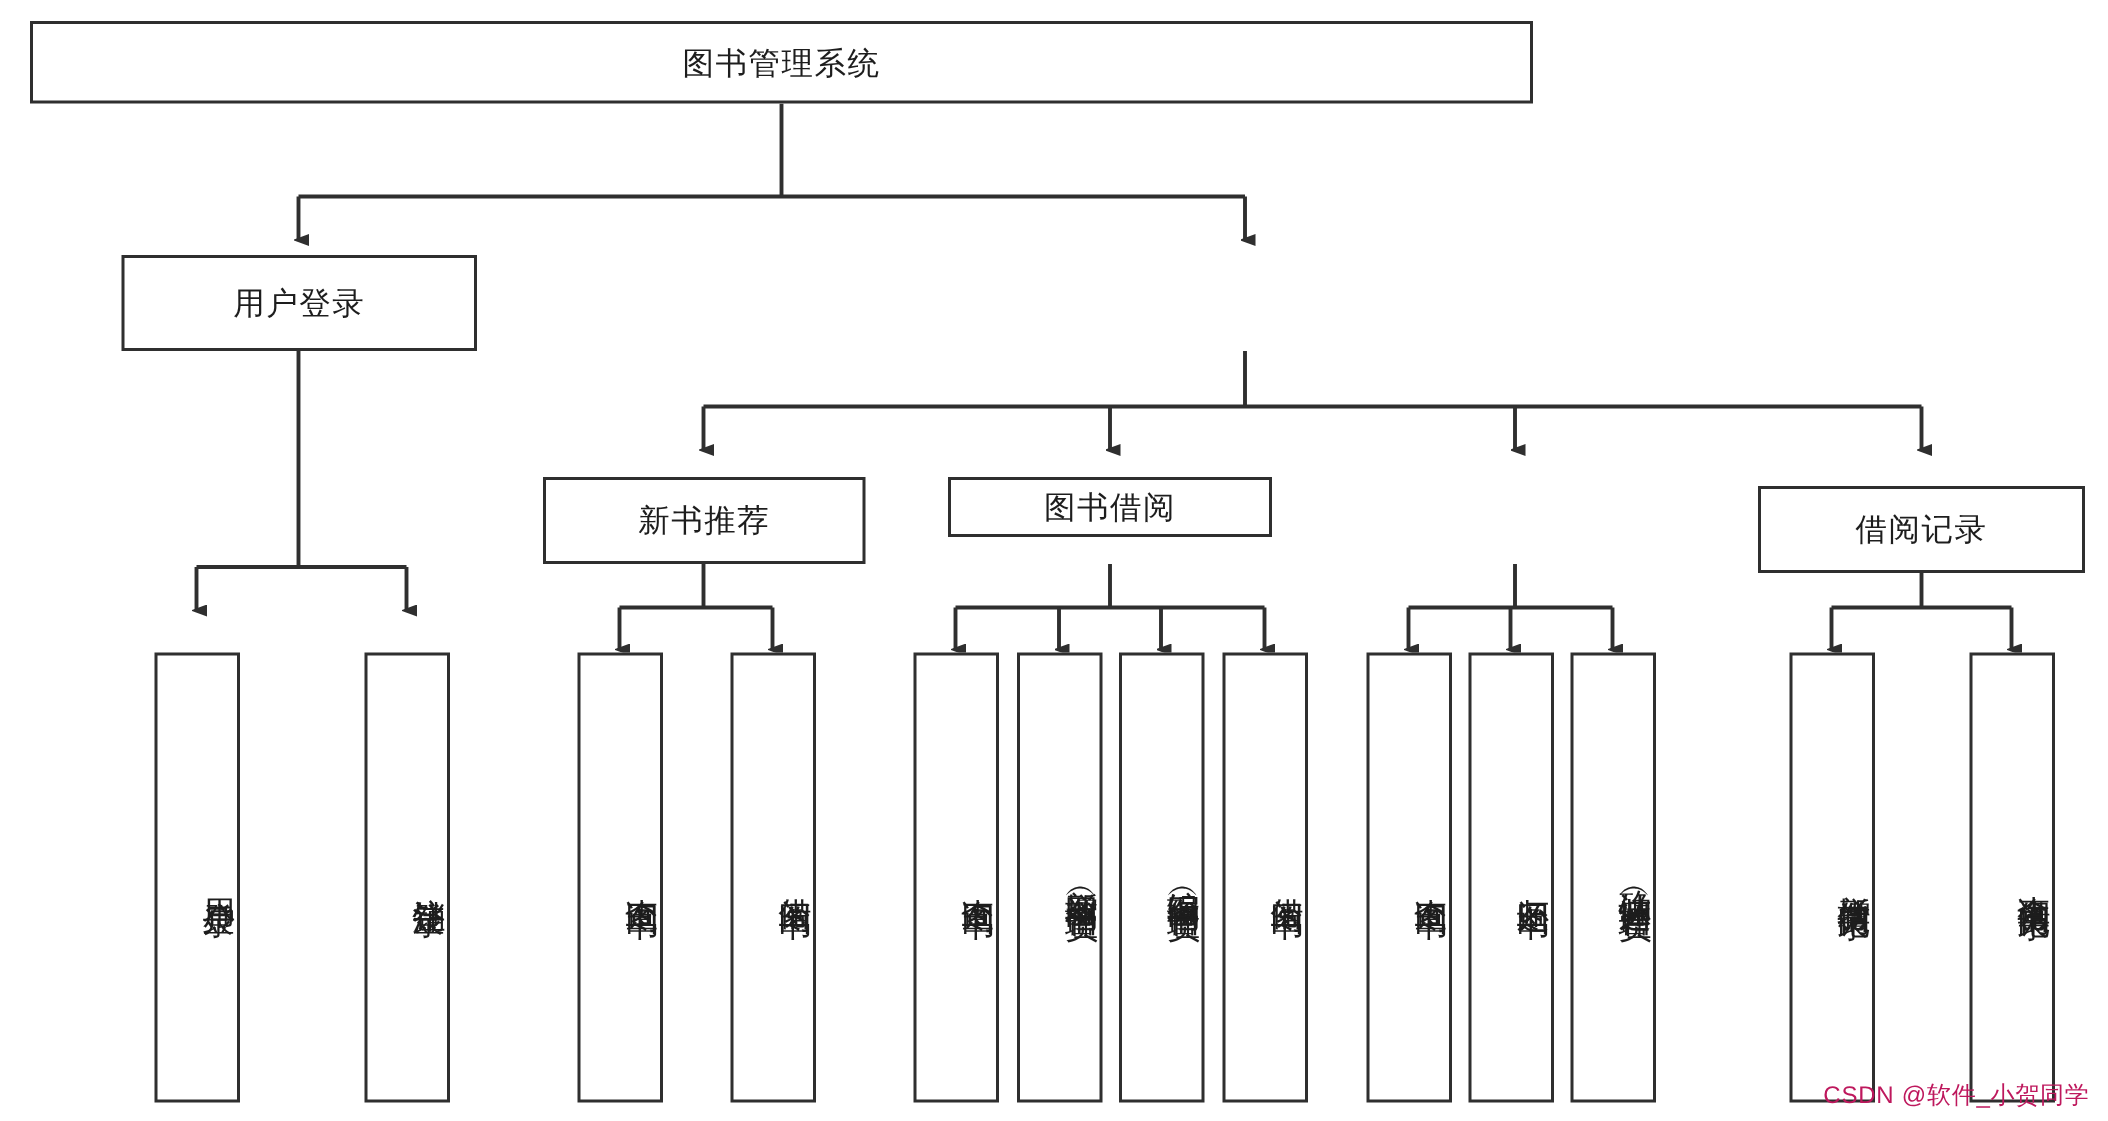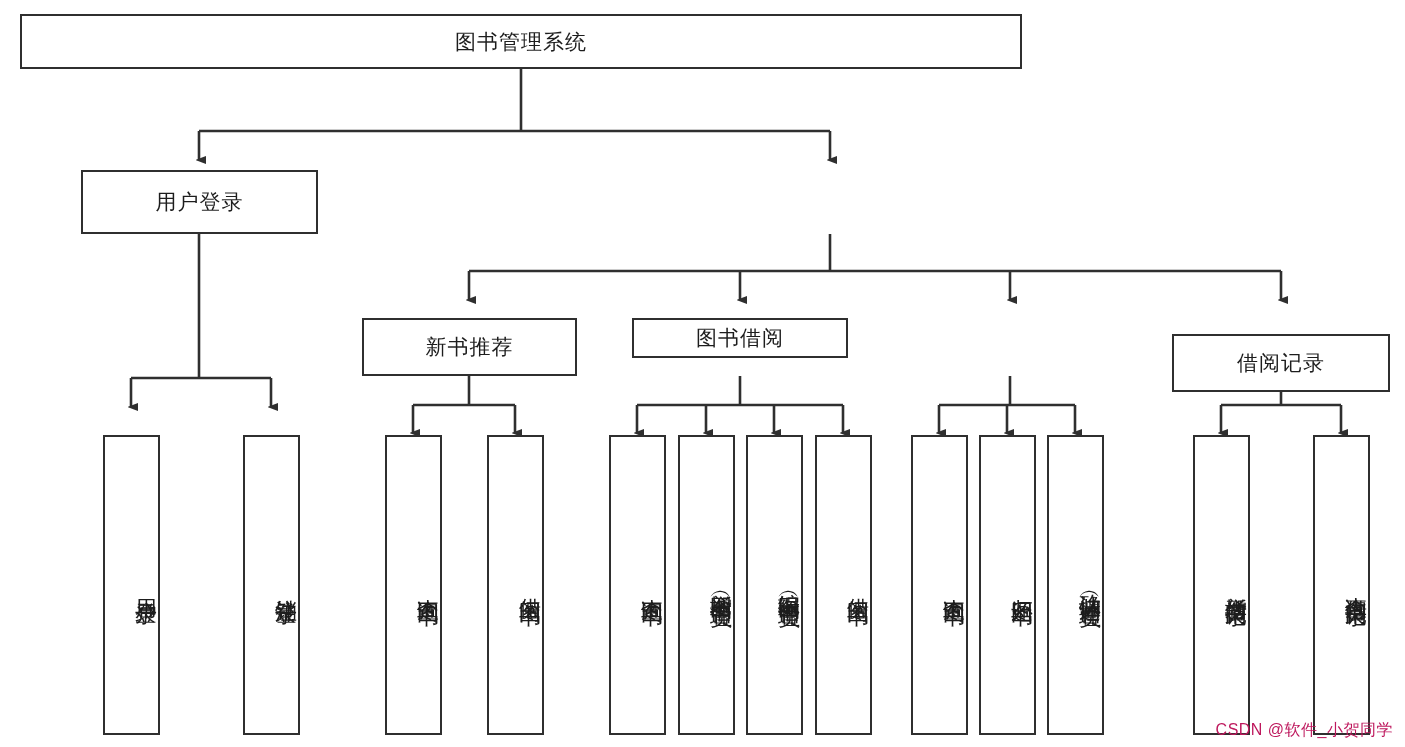--- a/index.html
+++ b/index.html
@@ -129,21 +129,21 @@
   <div class="node horiz" style="left:81px; top:170px; width:237px; height:64px;">
     <span class="lbl">用户登录</span>
   </div>
 
   <div class="node horiz" style="left:362px; top:318px; width:215px; height:58px;">
     <span class="lbl">新书推荐</span>
   </div>
   <div class="node horiz" style="left:632px; top:318px; width:216px; height:40px;">
     <span class="lbl">图书借阅</span>
   </div>
-  <div class="node horiz" style="left:1172px; top:334px; width:218px; height:58px;">
+  <div class="node horiz" style="left:1172px; top:324px; width:218px; height:58px;">
     <span class="lbl">借阅记录</span>
   </div>
 
   <div class="node vert" style="left:103px; top:435px; width:57px; height:300px;">
     <span class="lbl">用户登录</span>
   </div>
   <div class="node vert" style="left:243px; top:435px; width:57px; height:300px;">
     <span class="lbl">注销登录</span>
   </div>
 

